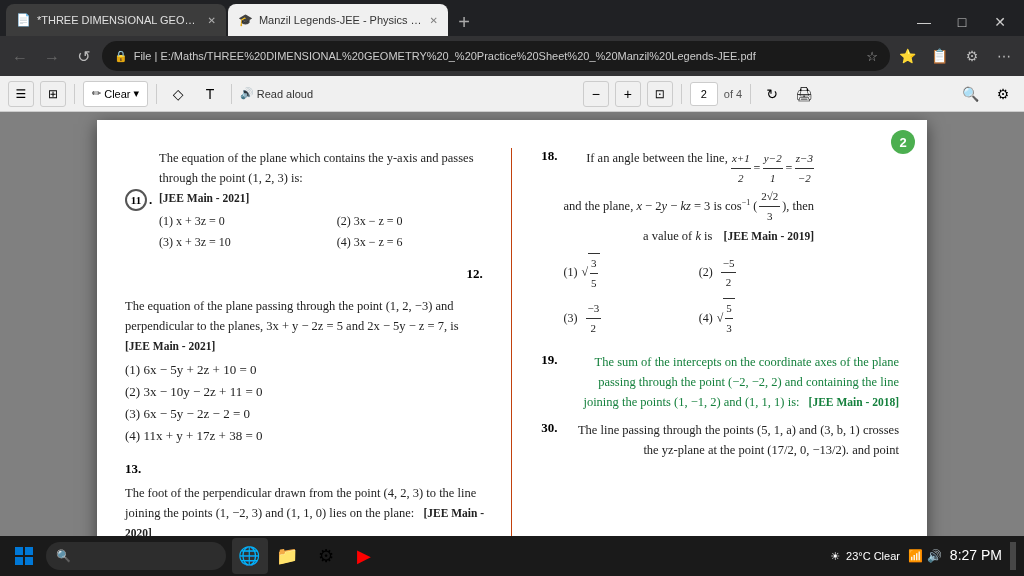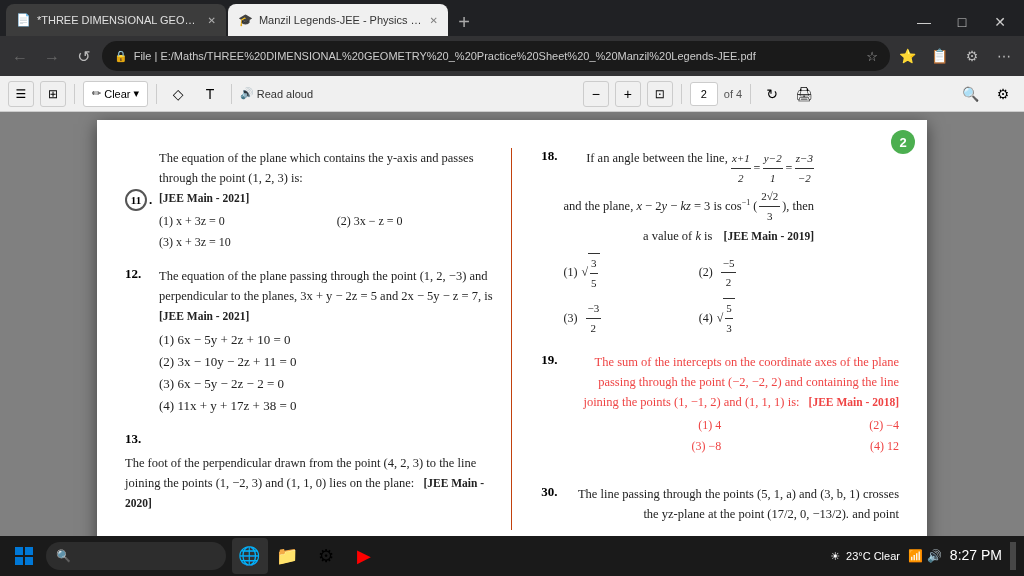--- a/index.html
+++ b/index.html
@@ -93,27 +93,28 @@
                 <span style="border:2px solid #555; border-radius:50%; width:22px; height:22px; display:inline-flex; align-items:center; justify-content:center; font-size:11px; font-weight:bold;">11</span>
                   <span style="font-size:13px;">.</span>
               </div>
               <div style="font-size:12.5px; color:#222; line-height:1.6;">
                 <span>The equation of the plane which contains the y-axis and passes through the point (1, 2, 3) is:</span><br>
                 <span style="font-weight:bold; font-size:11.5px;">[JEE Main - 2021]</span>
                 <div style="display:grid; grid-template-columns:1fr 1fr; gap:2px 20px; margin-top:4px; font-size:12px;">
                   <span>(1)  x + 3z = 0</span>
                   <span>(2)  3x − z = 0</span>
                   <span>(3)  x + 3z = 10</span>
+                  <span>(4)  3x − z = 6</span>
                 </div>
               </div>
             </div>
           </div>
 
           <div style="margin-bottom:14px;">
-            <div style="display:flex; gap:6px; align-items:flex-start;">
+            <div style="display:flex; gap:14px; align-items:flex-end;flex-direction:column;">
               <div style="min-width:28px; font-size:13px; font-weight:bold;">12.</div>
               <div style="font-size:12.5px; color:#222; line-height:1.6;">
                 <span>The equation of the plane passing through the point (1, 2, −3) and perpendicular to the planes, 3x + y − 2z = 5 and 2x − 5y − z = 7, is</span><br>
                 <span style="font-weight:bold; font-size:11.5px;">[JEE Main - 2021]</span>
                 <div style="display:flex; flex-direction:column; gap:1px; margin-top:4px; font-size:13px;">
                   <span>(1)  6x − 5y + 2z + 10 = 0</span>
                   <span>(2)  3x − 10y − 2z + 11 = 0</span>
                   <span>(3)  6x − 5y − 2z − 2 = 0</span>
                   <span>(4)  11x + y + 17z + 38 = 0</span>
                 </div>
@@ -196,32 +197,26 @@
                     <span style="display:inline-flex; align-items:center; font-size:12px;">√<span style="border-top:1px solid #333; font-size:11px; padding:0 2px;"><span style="display:inline-flex; flex-direction:column; align-items:center; font-size:11px; vertical-align:middle;">
                             <span style="border-bottom:1px solid #333; padding:0 1px;">5</span>
                             <span>3</span>
                           </span></span></span>
                   </span>
                 </div>
               </div>
             </div>
           </div>
 
-          <div style="margin-bottom:28px;">
+          <div style="margin-bottom:8px;">
             <div style="display:flex; gap:6px; align-items:flex-start;">
               <div style="min-width:28px; font-size:13px; font-weight:bold;">19.</div>
-              <div style="font-size:12.5px; color:#ef4444; line-height:1.6;">
+              <div style="font-size:12.5px; color:#15803d; line-height:1.6;">
                 <span>The sum of the intercepts on the coordinate axes of the plane passing through the point (−2, −2, 2) and containing the line joining the points (1, −1, 2) and (1, 1, 1) is:</span>
                 <span style="font-weight:bold; font-size:11.5px; margin-left:6px;">[JEE Main - 2018]</span>
-                <div style="display:grid; grid-template-columns:1fr 1fr; gap:2px 20px; margin-top:4px; font-size:12px;">
-                  <span>(1)  4</span>
-                  <span>(2)  −4</span>
-                  <span>(3)  −8</span>
-                  <span>(4)  12</span>
-                </div>
               </div>
             </div>
           </div>
 
           <div style="margin-bottom:6px;">
             <div style="display:flex; gap:6px; align-items:flex-start;">
               <div style="min-width:28px; font-size:13px; font-weight:bold;">30.</div>
               <div style="font-size:12.5px; color:#222; line-height:1.6;">
                 <span>The line passing through the points (5, 1, a) and (3, b, 1) crosses the yz-plane at the point</span>
                 <span>(17/2, 0, −13/2).</span>

